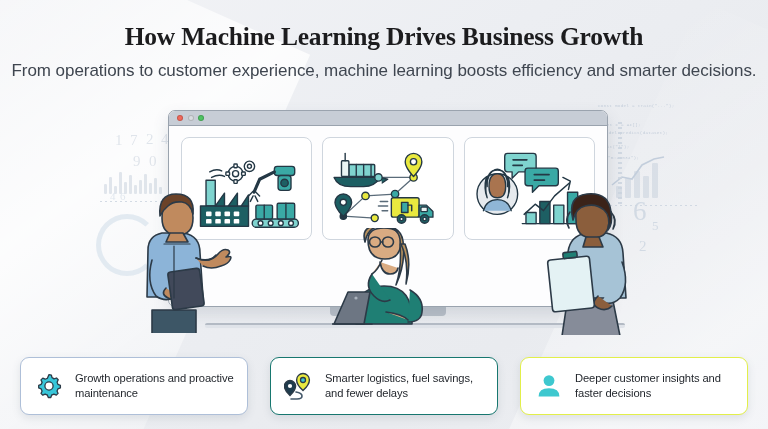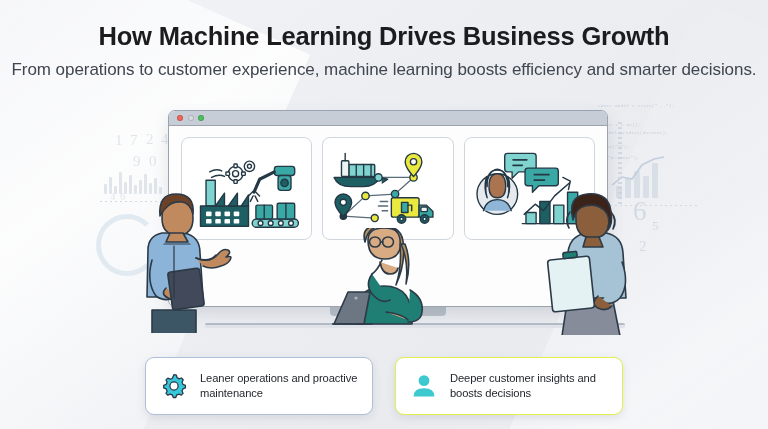--- a/index.html
+++ b/index.html
@@ -51,21 +51,21 @@
     opacity: .85;
   }
   .ring {
     position: absolute; border-radius: 50%;
     border: 5px solid #dde6ee; opacity: .75;
   }
 
   
   header { position: absolute; left: 0; right: 0; top: 22px; text-align: center; z-index: 9; }
   #page-title {
-    font-family: Liberation Sans, sans-serif;
+    font-family: Liberation Serif, serif;
     font-weight: 700;
     font-size: 25.5px;
     color: #1c1c1e;
     letter-spacing: -0.2px;
   }
   #page-subtitle {
     margin-top: 9px;
     font-size: 17px;
     color: #3f4650;
     letter-spacing: -0.05px;
@@ -419,27 +419,39 @@
 
 <div id="cards">
 
   <div class="card" style="border:1.6px solid #aebfd8;">
     <span class="cicon">
       <svg width="26" height="26" viewBox="0 0 26 26">
         <path d="M13 1.6 l2.4 .5 .6 2.6 a8.6 8.6 0 0 1 2 1.2 l2.5 -.9 1.7 1.8 -1.1 2.4 a8.6 8.6 0 0 1 .8 2.2 l2.5 1 v2.5 l-2.5 1 a8.6 8.6 0 0 1 -.9 2.1 l1.1 2.4 -1.8 1.7 -2.4 -1 a8.6 8.6 0 0 1 -2.2 .9 l-.9 2.5 h-2.5 l-1 -2.5 a8.6 8.6 0 0 1 -2.1 -.9 l-2.4 1.1 -1.8 -1.8 1.1 -2.4 a8.6 8.6 0 0 1 -.9 -2.2 l-2.5 -.9 v-2.5 l2.5 -1 a8.6 8.6 0 0 1 .9 -2.1 l-1.1 -2.4 1.8 -1.8 2.4 1.1 a8.6 8.6 0 0 1 2.2 -.9z" fill="#38c6d9" stroke="#2c3a47" stroke-width="1.3" stroke-linejoin="round"></path>
         <circle cx="13" cy="13" r="4.1" fill="#fff" stroke="#2c3a47" stroke-width="1.3"></circle>
       </svg>
     </span>
-    <span class="ctext">Leaner operations and proactive maintenance</span>
-  </div>
-
+    <span class="ctext">Growth operations and proactive maintenance</span>
+  </div>
+
+  <div class="card" style="border:1.6px solid #17776f;">
+    <span class="cicon">
+      <svg width="30" height="28" viewBox="0 0 30 28">
+        <path d="M19 1.5 a6.4 6.4 0 0 1 6.4 6.4 c0 4.8 -6.4 10.6 -6.4 10.6 s-6.4 -5.8 -6.4 -10.6 a6.4 6.4 0 0 1 6.4 -6.4z" fill="#e9e93f" stroke="#2c3a47" stroke-width="1.4"></path>
+        <circle cx="19" cy="8" r="2.5" fill="#3ec8cf" stroke="#2c3a47" stroke-width="1.3"></circle>
+        <path d="M6 8.5 a5.6 5.6 0 0 1 5.6 5.6 c0 4.3 -5.6 9.4 -5.6 9.4 s-5.6 -5.1 -5.6 -9.4 a5.6 5.6 0 0 1 5.6 -5.6z" transform="translate(0,0)" fill="#1f3b4d" stroke="#2c3a47" stroke-width="1.4"></path>
+        <circle cx="6" cy="14" r="2.1" fill="#fff" stroke="none"></circle>
+        <path d="M12 20 q6 1 6 4 q0 3 -5 3 h-6" fill="none" stroke="#44586a" stroke-width="1.6" stroke-linecap="round"></path>
+      </svg>
+    </span>
+    <span class="ctext">Smarter logistics, fuel savings, and fewer delays</span>
+  </div>
 
   <div class="card" style="border:1.6px solid #e2ef4a;">
     <span class="cicon">
       <svg width="26" height="26" viewBox="0 0 26 26">
         <circle cx="13" cy="7.6" r="5.4" fill="#3ec8cf"></circle>
         <path d="M2.6 23.5 q0 -8.2 10.4 -8.2 q10.4 0 10.4 8.2 z" fill="#3ec8cf"></path>
       </svg>
     </span>
-    <span class="ctext">Deeper customer insights and boosts decisions</span>
+    <span class="ctext">Deeper customer insights and faster decisions</span>
   </div>
 
 </div>
 
 </body></html>

